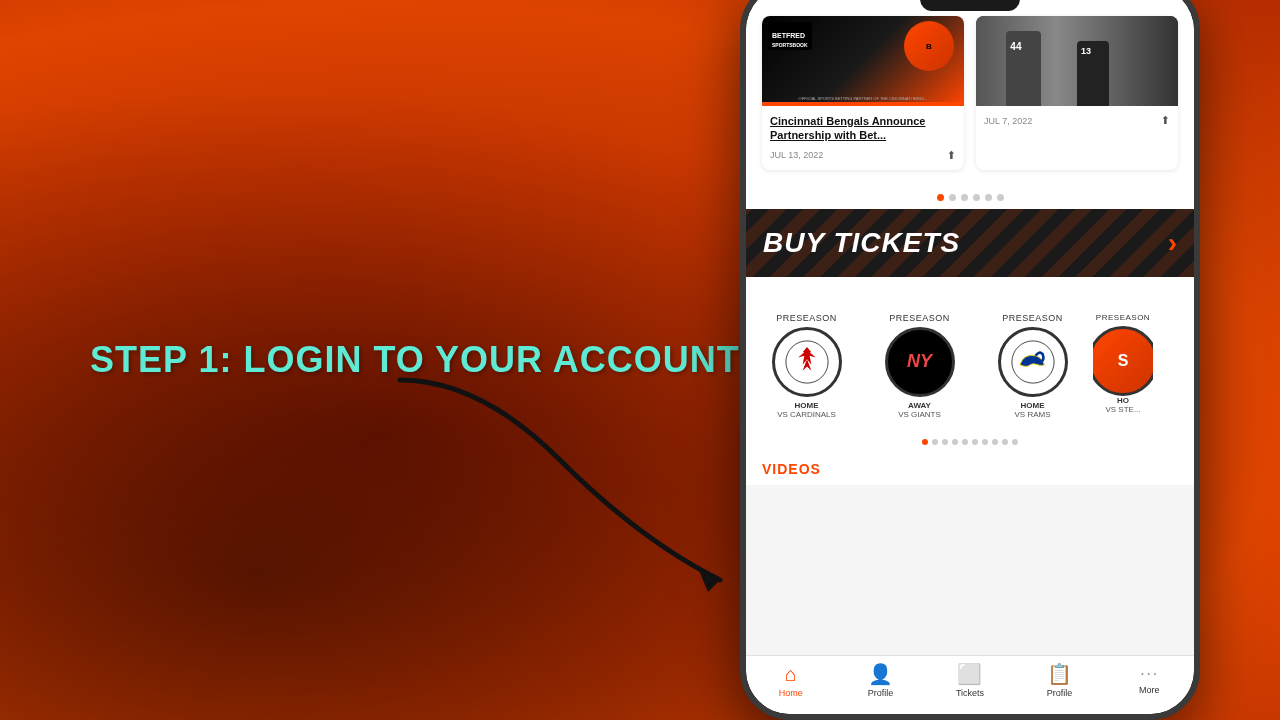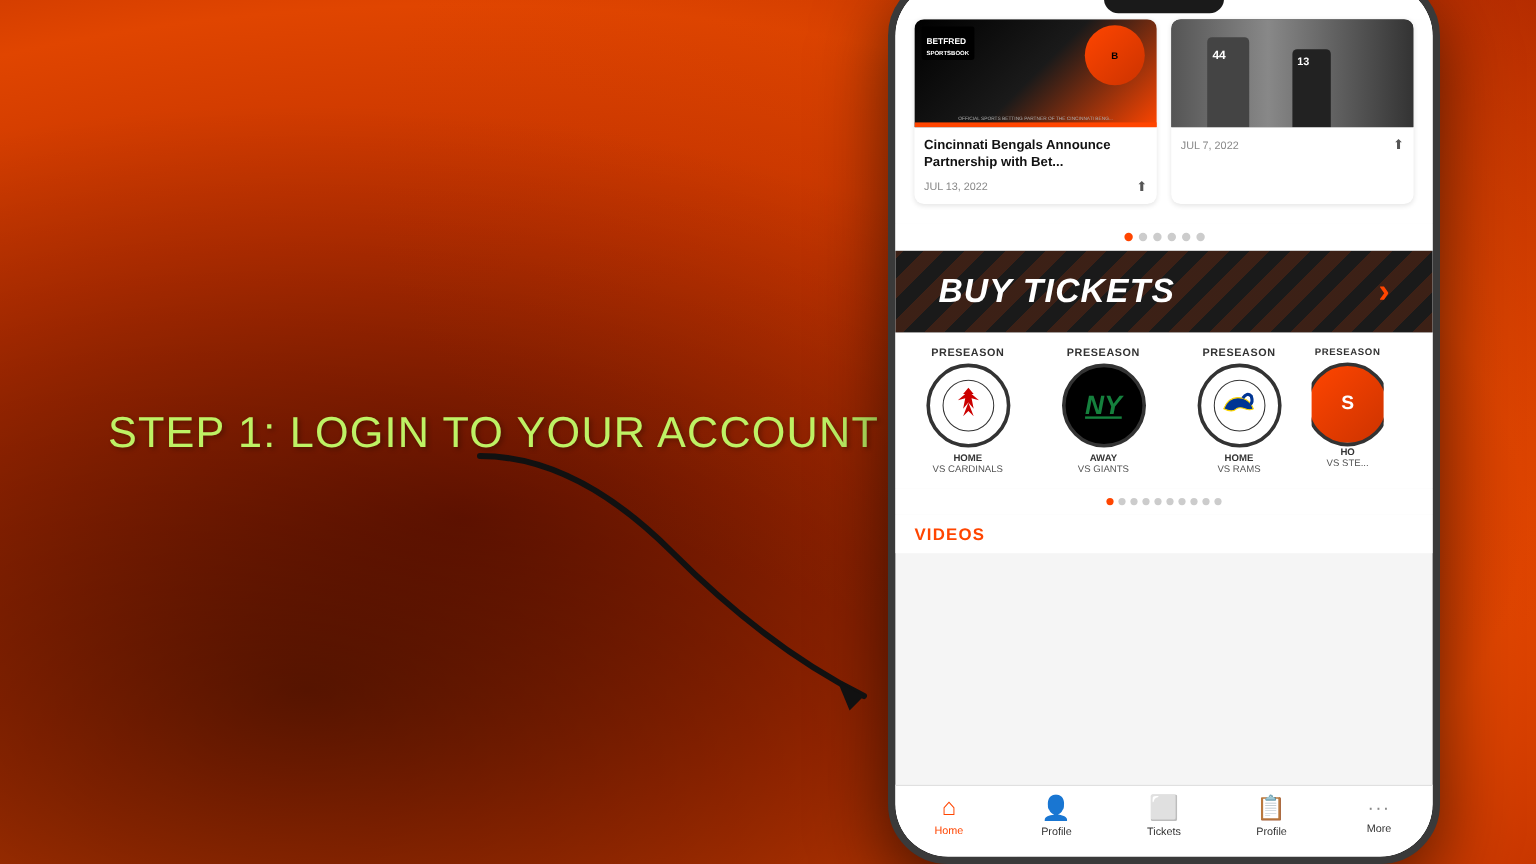--- a/index.html
+++ b/index.html
@@ -32,23 +32,23 @@
     
     .step-text {
       position: absolute;
       left: 90px;
       top: 50%;
       transform: translateY(-50%);
       z-index: 10;
     }
 
     .step-label {
-      color: #bef264;
+      color: #5eead4;
       font-size: 36px;
-      font-weight: 400;
+      font-weight: 700;
       text-transform: uppercase;
       letter-spacing: 1px;
       line-height: 1.2;
       text-shadow: 2px 2px 4px rgba(0,0,0,0.3);
     }
 
     
     .phone-wrapper {
       position: absolute;
       right: 60px;
@@ -125,20 +125,21 @@
     .news-card-body {
       padding: 8px;
     }
 
     .news-card-title {
       font-size: 11px;
       font-weight: 700;
       color: #111;
       line-height: 1.3;
       margin-bottom: 6px;
+      text-decoration: underline;
     }
 
     .news-card-date {
       font-size: 9px;
       color: #888;
       display: flex;
       align-items: center;
       justify-content: space-between;
       gap: 12px;
     }
@@ -166,21 +167,21 @@
 
     .dot.active {
       background: #ff4500;
     }
 
     
     .buy-tickets-banner {
       background: #1a1a1a;
       position: relative;
       overflow: hidden;
-      padding: 18px 36px;
+      padding: 18px 17px;
       display: flex;
       align-items: center;
       justify-content: space-between;
     }
 
     .buy-tickets-stripes {
       position: absolute;
       inset: 0;
       background: repeating-linear-gradient(
         -45deg,
@@ -222,25 +223,26 @@
     .ticket-item {
       flex-shrink: 0;
       width: 105px;
       display: flex;
       flex-direction: column;
       align-items: center;
     }
 
     .ticket-label {
       font-size: 9px;
-      font-weight: 700;
+      font-weight: 400;
       color: #333;
       text-transform: uppercase;
       margin-bottom: 4px;
       letter-spacing: 0.5px;
+      margin-top: 24px;
     }
 
     .team-logo-circle {
       width: 70px;
       height: 70px;
       border-radius: 50%;
       border: 3px solid #333;
       display: flex;
       align-items: center;
       justify-content: center;
@@ -261,25 +263,24 @@
     }
 
     .team-name {
       font-size: 8px;
       color: #555;
       text-transform: uppercase;
     }
 
     
     .giants-logo {
-      color: #15803d;
-      font-size: 22px;
+      color: #ef4444;
+      font-size: 18px;
       font-weight: 900;
       font-style: italic;
-      text-decoration: underline;
     }
 
     
     .ticket-item-partial {
       flex-shrink: 0;
       width: 60px;
       overflow: hidden;
       display: flex;
       flex-direction: column;
       align-items: center;

